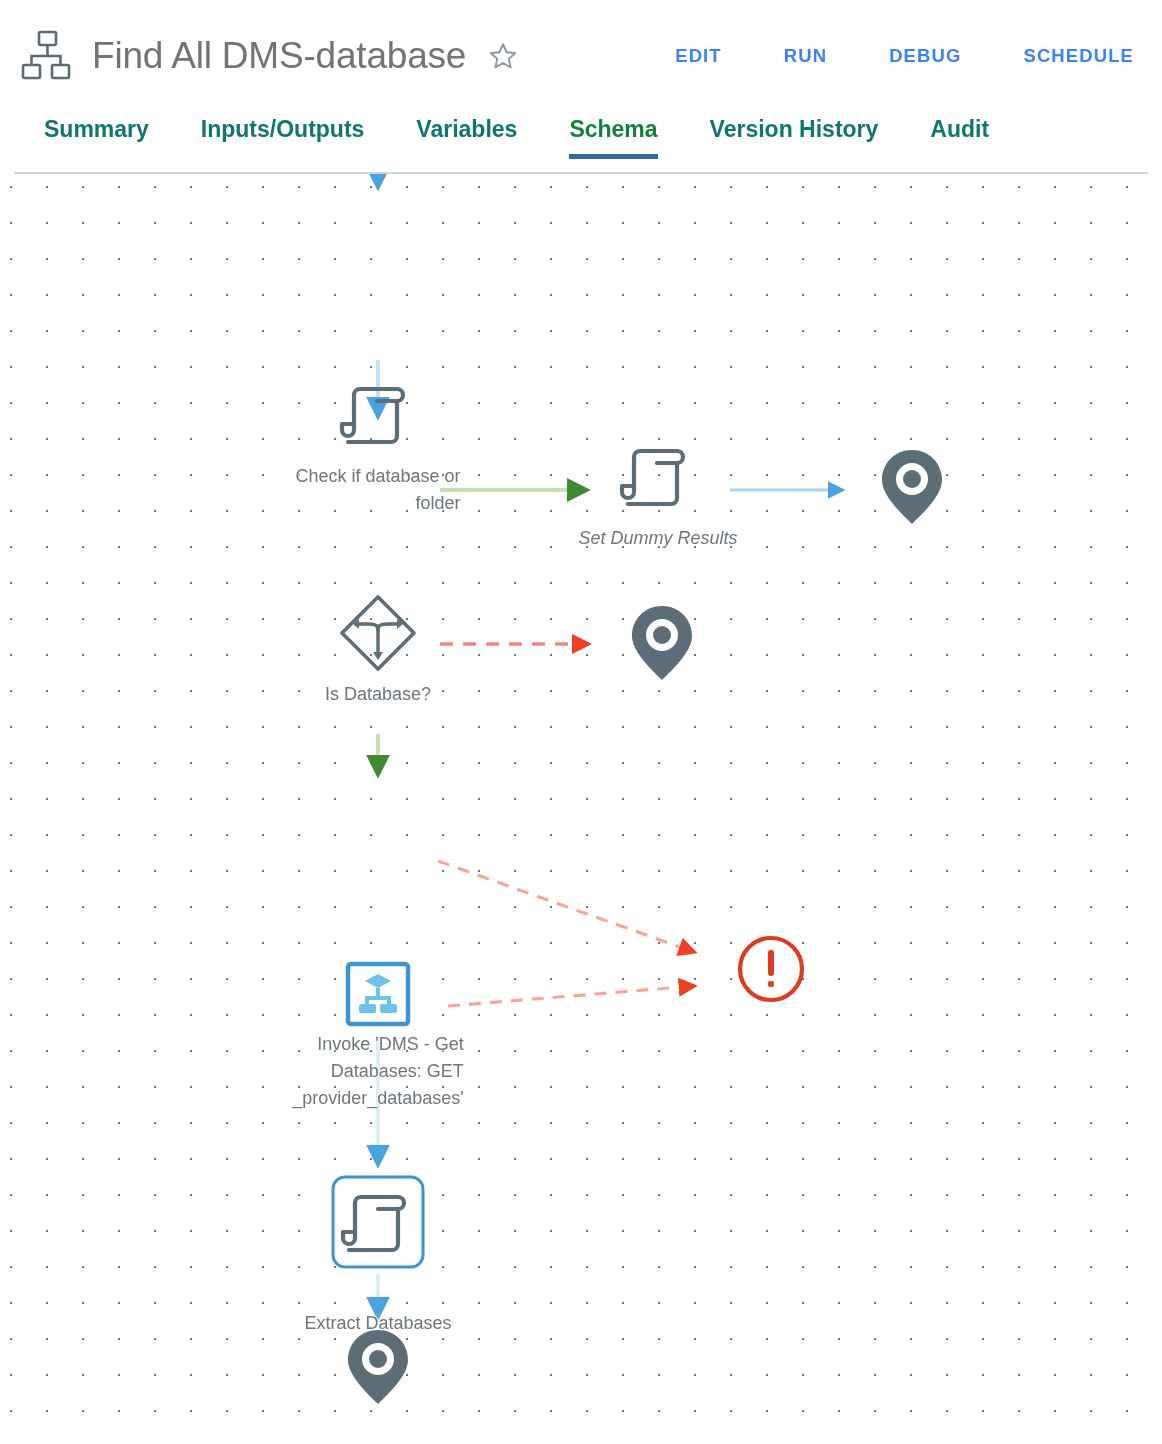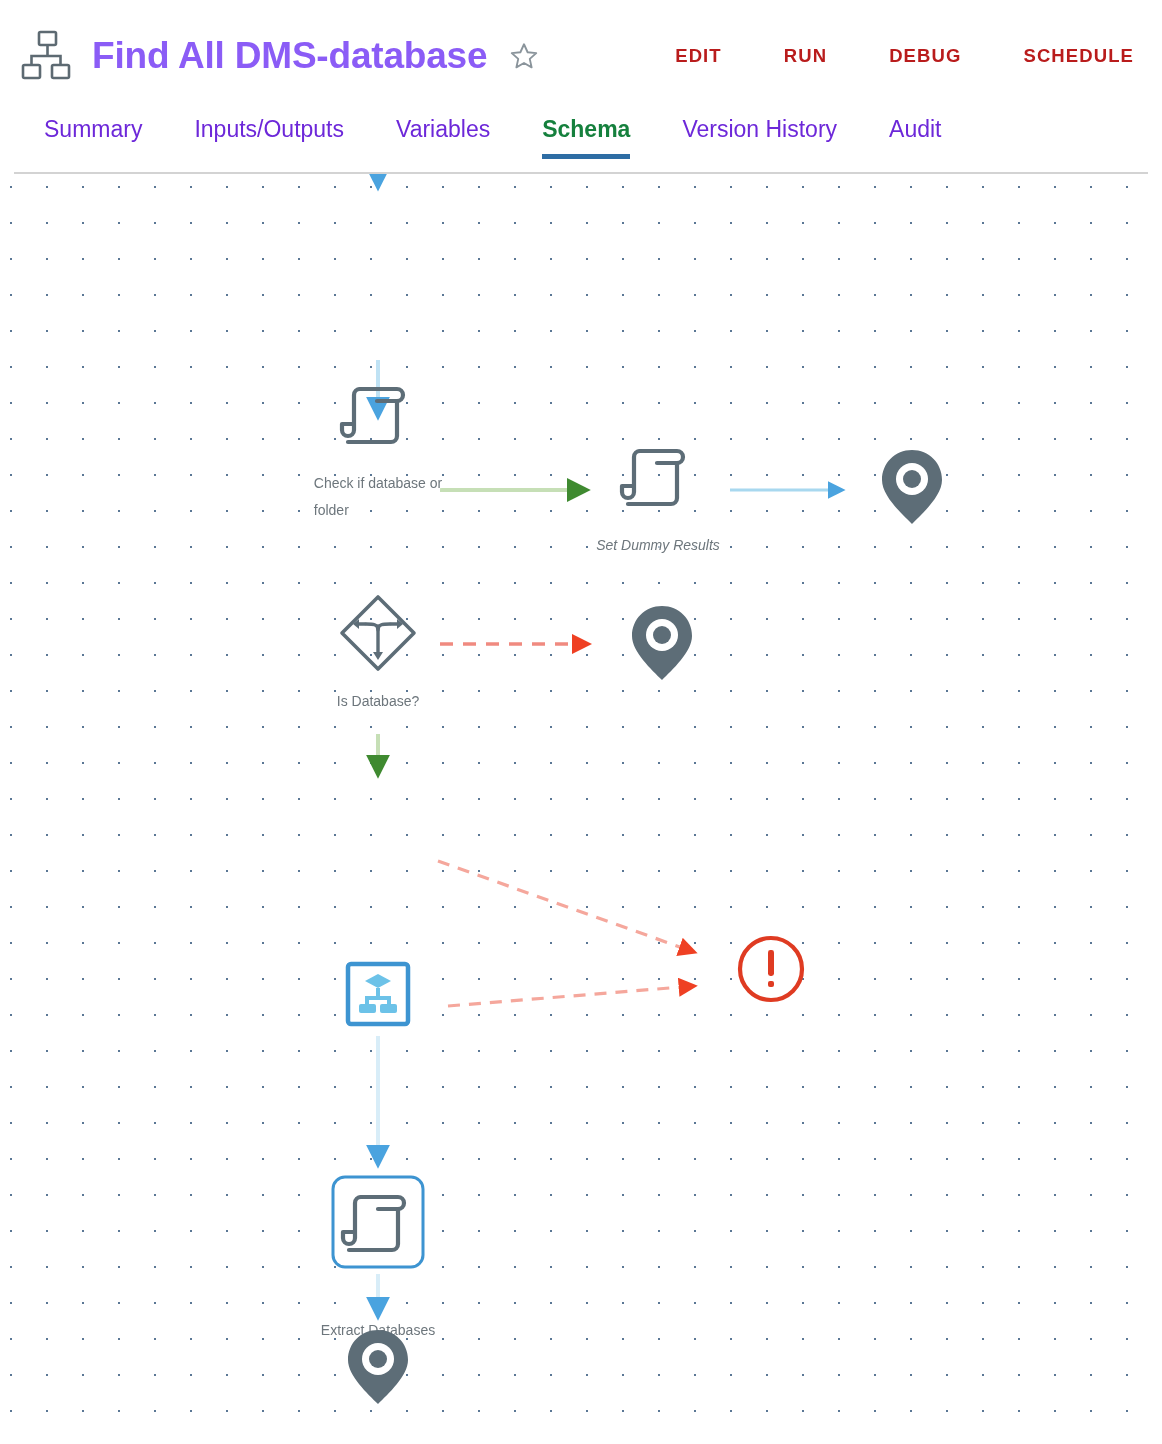--- a/index.html
+++ b/index.html
@@ -22,42 +22,42 @@
   }
   .hdr-left {
     display: flex;
     align-items: center;
     gap: 16px;
     flex: 0 0 auto;
   }
   .sitemap-glyph { width: 58px; height: 58px; display:block; }
   .page-title {
     font-size: 37px;
-    font-weight: 700;
-    color: #8b5cf6;
+    font-weight: 400;
+    color: #737373;
     letter-spacing: -0.2px;
     white-space: nowrap;
   }
   .star-icon {
     width: 30px; height: 30px;
     margin-left: 6px;
     display: block;
   }
   .hdr-actions {
     display: flex;
     align-items: center;
     margin-left: auto;
     gap: 62px;
     padding-right: 6px;
   }
   .hdr-action {
     font-size: 18.5px;
     letter-spacing: 1.1px;
     font-weight: 700;
-    color: #b91c1c;
+    color: #3b82f6;
     text-decoration: none;
     cursor: pointer;
     white-space: nowrap;
   }
 
   
   .tabbar {
     position: relative;
     height: 62px;
     display: flex;
@@ -68,26 +68,27 @@
   .tabbar::after {
     content: "";
     position: absolute;
     left: 14px; right: 14px; bottom: 0;
     height: 2px;
     background: #d3d3d3;
   }
   .tab {
     position: relative;
     font-size: 23px;
-    color: #6d28d9;
+    color: #0f766e;
     padding: 4px 26px 16px 26px;
     cursor: pointer;
     white-space: nowrap;
     background: none; border: none;
     font-family: inherit;
+    font-weight: bold;
   }
   .tab.active {
     color: #15803d;
     font-weight: 700;
   }
   .tab.active::after {
     content: "";
     position: absolute;
     left: 26px; right: 26px; bottom: 0;
     height: 5px;
@@ -107,25 +108,25 @@
     overflow: hidden;
   }
   .node {
     position: absolute;
     display: flex;
     flex-direction: column;
     align-items: center;
   }
   .node-icon { display: block; }
   .node-label {
-    margin-top: 12px;
-    font-size: 14px;
+    margin-top: 5px;
+    font-size: 18px;
     line-height: 27px;
     color: #6d767c;
-    text-align: left;
+    text-align: right;
     white-space: pre-line;
     text-shadow: 0 0 3px #fff, 0 0 3px #fff, 0 0 2px #fff;
   }
   .edge { position: absolute; }
   svg { display: block; overflow: visible; }
 </style>
 </head>
 <body>
 
 <div class="header">
@@ -284,20 +285,23 @@
         <rect x="2" y="2" width="60" height="60" rx="3" fill="#ffffff" stroke="#3d94d1" stroke-width="4.5"></rect>
         <path d="M32 12 L45 19 L32 26 L19 19 Z" fill="#6cc2e8"></path>
         <rect x="30" y="26" width="4" height="9" fill="#6cc2e8"></rect>
         <rect x="19" y="34" width="26" height="4" fill="#6cc2e8"></rect>
         <rect x="19" y="36" width="4" height="6" fill="#6cc2e8"></rect>
         <rect x="41" y="36" width="4" height="6" fill="#6cc2e8"></rect>
         <rect x="13" y="42" width="17" height="9" rx="2" fill="#6cc2e8"></rect>
         <rect x="34" y="42" width="17" height="9" rx="2" fill="#6cc2e8"></rect>
       </svg>
     </span>
+    <span class="node-label">Invoke 'DMS - Get
+Databases: GET
+_provider_databases'</span>
   </div>
 
   <div class="node" style="left:732px; top:758px; width:78px;">
     <span class="node-icon">
       <svg width="74" height="74" viewBox="0 0 74 74" aria-hidden="true">
         <circle cx="37" cy="37" r="31" fill="#ffffff" stroke="#df3b22" stroke-width="4.2"></circle>
         <rect x="34" y="18" width="6" height="26" rx="2.4" fill="#df3b22"></rect>
         <rect x="34" y="49" width="6" height="6" rx="2" fill="#df3b22"></rect>
       </svg>
     </span>

